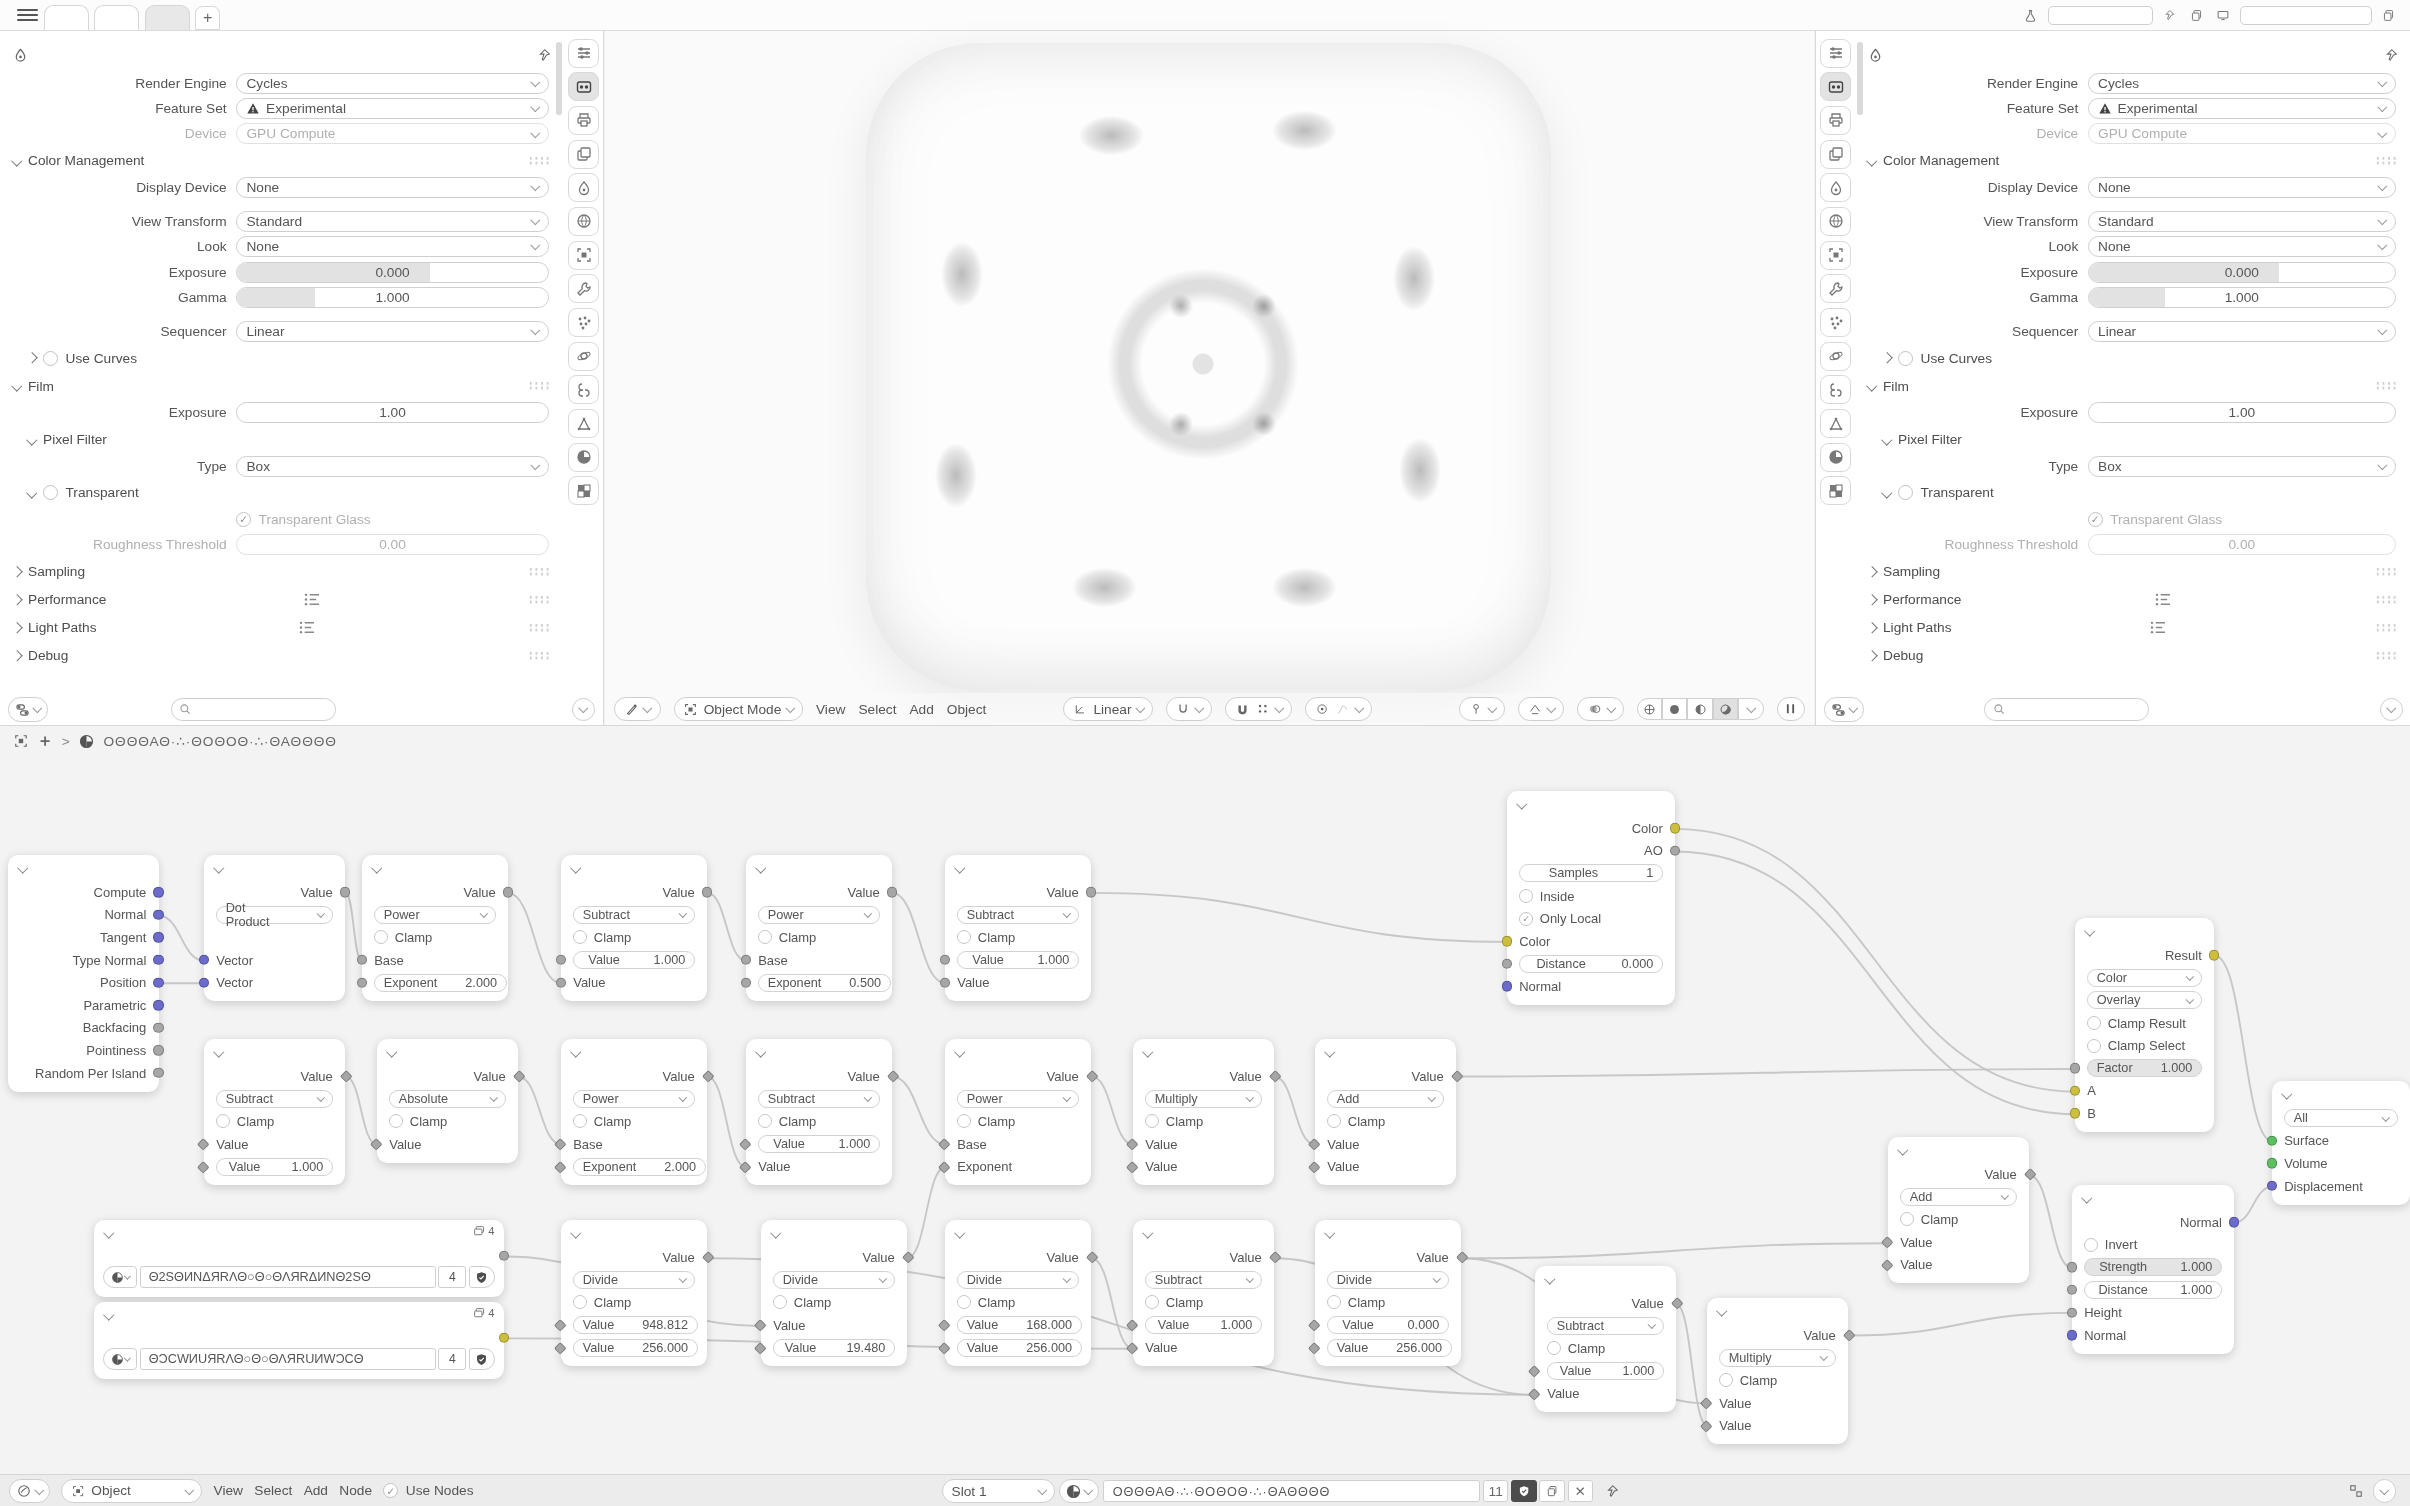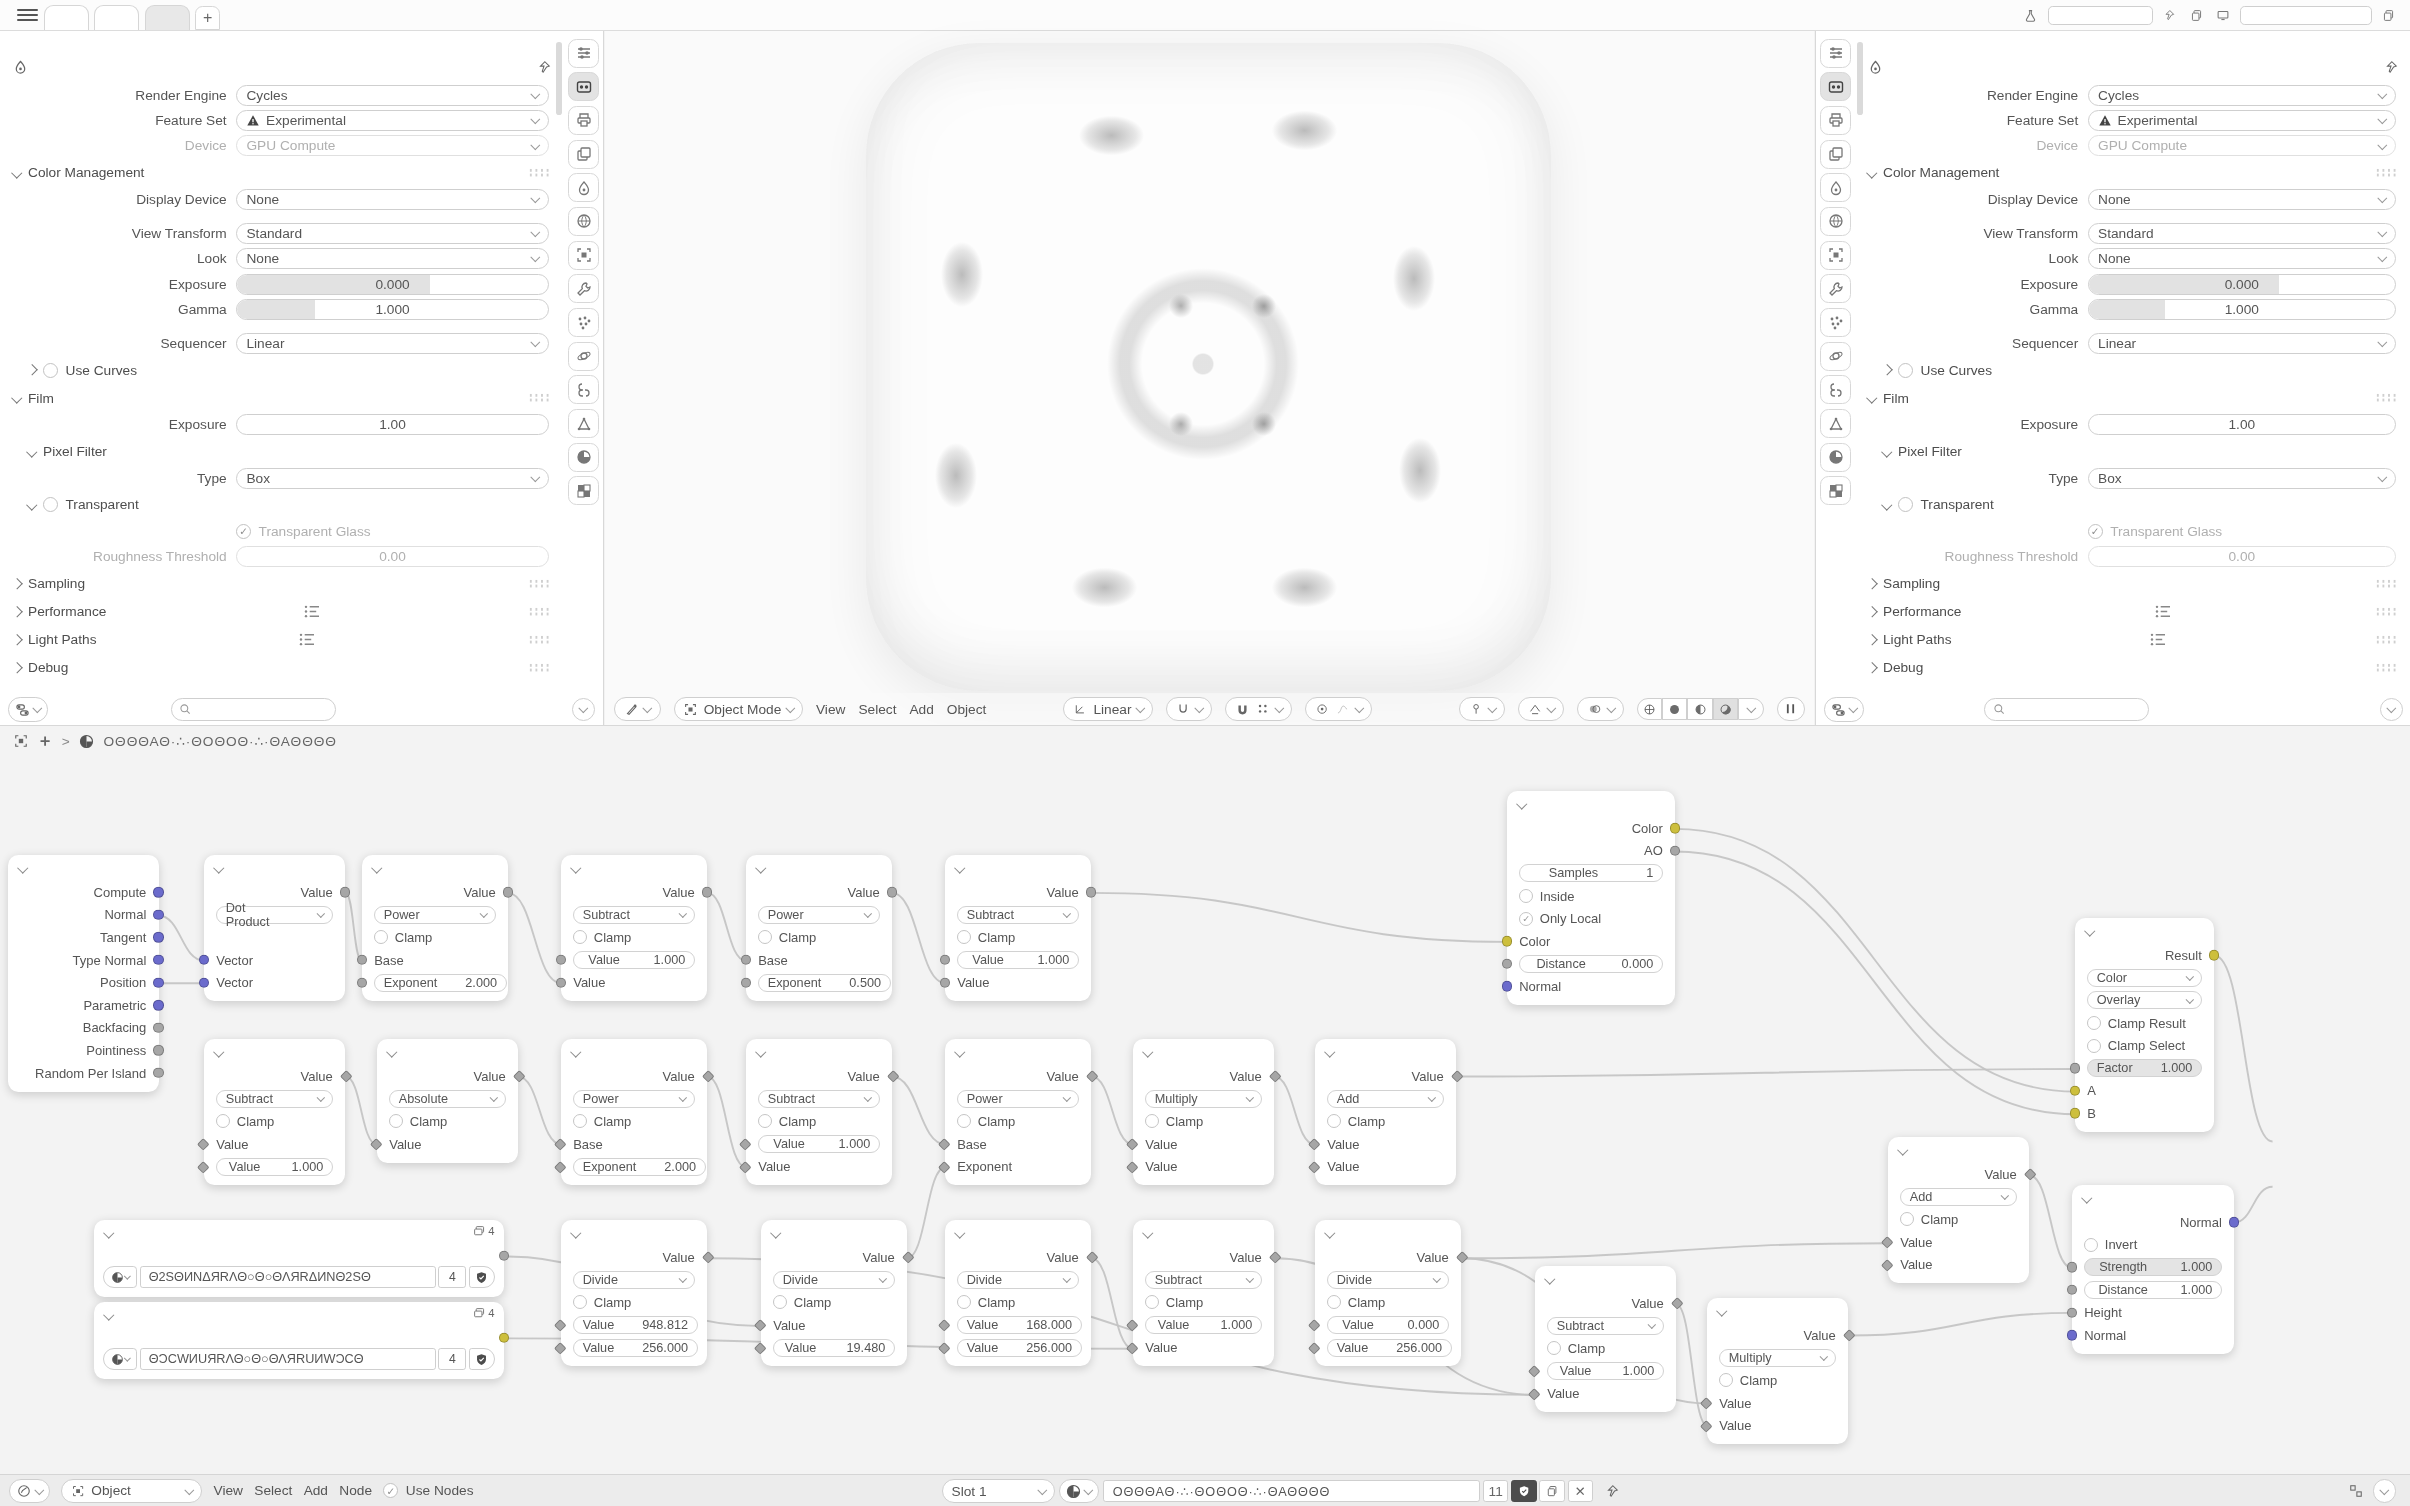--- a/index.html
+++ b/index.html
@@ -21,21 +21,21 @@
   
   #left-props  { position:absolute; left:0; top:31px; width:604px; height:694px; background:#ffffff; border-right:0.9px solid #d8d8d8; }
   #viewport    { position:absolute; left:605px; top:31px; width:1209px; height:694px; background:#fafafa; }
   #right-props { position:absolute; left:1815px; top:31px; width:596px; height:694px; background:#ffffff; border-left:0.9px solid #d8d8d8; }
   #node-editor { position:absolute; left:0; top:725px; width:2411px; height:749px; background:#f3f3f3; border-top:0.9px solid #d8d8d8; }
   #node-header { position:absolute; left:0; top:727px; width:2411px; height:28px; display:flex; align-items:center; gap:9.4px; padding-left:13px; color:#666; }
   #statusbar   { position:absolute; left:0; top:1474px; width:2411px; height:33px; background:#ececec; border-top:0.9px solid #d5d5d5; display:flex; align-items:center; }
 
   
   .props-wrap { position:relative; width:100%; height:100%; }
-  .props-content { position:absolute; top:12px; bottom:31px; overflow:hidden; padding-top:7.5px; }
+  .props-content { position:absolute; top:0; bottom:31px; overflow:hidden; padding-top:7.5px; }
   #left-props  .props-content { left:0; right:39px; }
   #right-props .props-content { left:39px; right:0; }
   .ptop { height:32px; display:flex; align-items:center; padding:0 13px; color:#555; }
   .ptop .pin { margin-left:auto; }
   .prow { display:flex; align-items:center; height:25.4px; padding-right:15px; }
   .plabel { width:43%; text-align:right; padding-right:9.4px; white-space:nowrap; overflow:hidden; }
   .pwidget { flex:1; min-width:0; }
   .pill { height:21px; border:0.9px solid #cfcfcf; border-radius:11.3px; background:#fff; display:flex; align-items:center; padding:0 9.4px; position:relative; color:#555; }
   .pill .val { flex:1; white-space:nowrap; overflow:hidden; }
   .pill.center .val { text-align:center; }
@@ -1822,20 +1822,44 @@
       <div class="nrow">
         <span class="nsock l " style="background:#a6a6a6"></span>
         <span>Height</span>
       </div>
       <div class="nrow">
         <span class="nsock l " style="background:#6b6bcc"></span>
         <span>Normal</span>
       </div>
       <div style="height:7.5px"></div>
     </div>
+    <div class="node" style="left: 2272px; top: 1081px; width: 138px; pointer-events: auto;">
+      <div class="nhead">
+        <span class="caret" style="border-color:#8a8a8a"></span>
+      </div>
+      <div class="nrow">
+        <div class="npill dd">
+          <span class="fl">All</span>
+          <span class="chev" style="width:5.6px;height:5.6px"></span>
+        </div>
+      </div>
+      <div class="nrow">
+        <span class="nsock l " style="background:#5cbf60"></span>
+        <span>Surface</span>
+      </div>
+      <div class="nrow">
+        <span class="nsock l " style="background:#5cbf60"></span>
+        <span>Volume</span>
+      </div>
+      <div class="nrow">
+        <span class="nsock l " style="background:#6b6bcc"></span>
+        <span>Displacement</span>
+      </div>
+      <div style="height:7.5px"></div>
+    </div>
   </div>
 
 <div id="statusbar">
   <div class="group sb-left">
     <div class="esel">
       <span class="icobox">
           <svg width="14" height="14" viewBox="0 0 16 16">
             <circle cx="8" cy="8" r="6" fill="none" stroke="currentColor" stroke-width="1.3"></circle>
             <path d="M5 10c1-4 5-4 6-6" fill="none" stroke="currentColor" stroke-width="1.2"></path>
           </svg>

